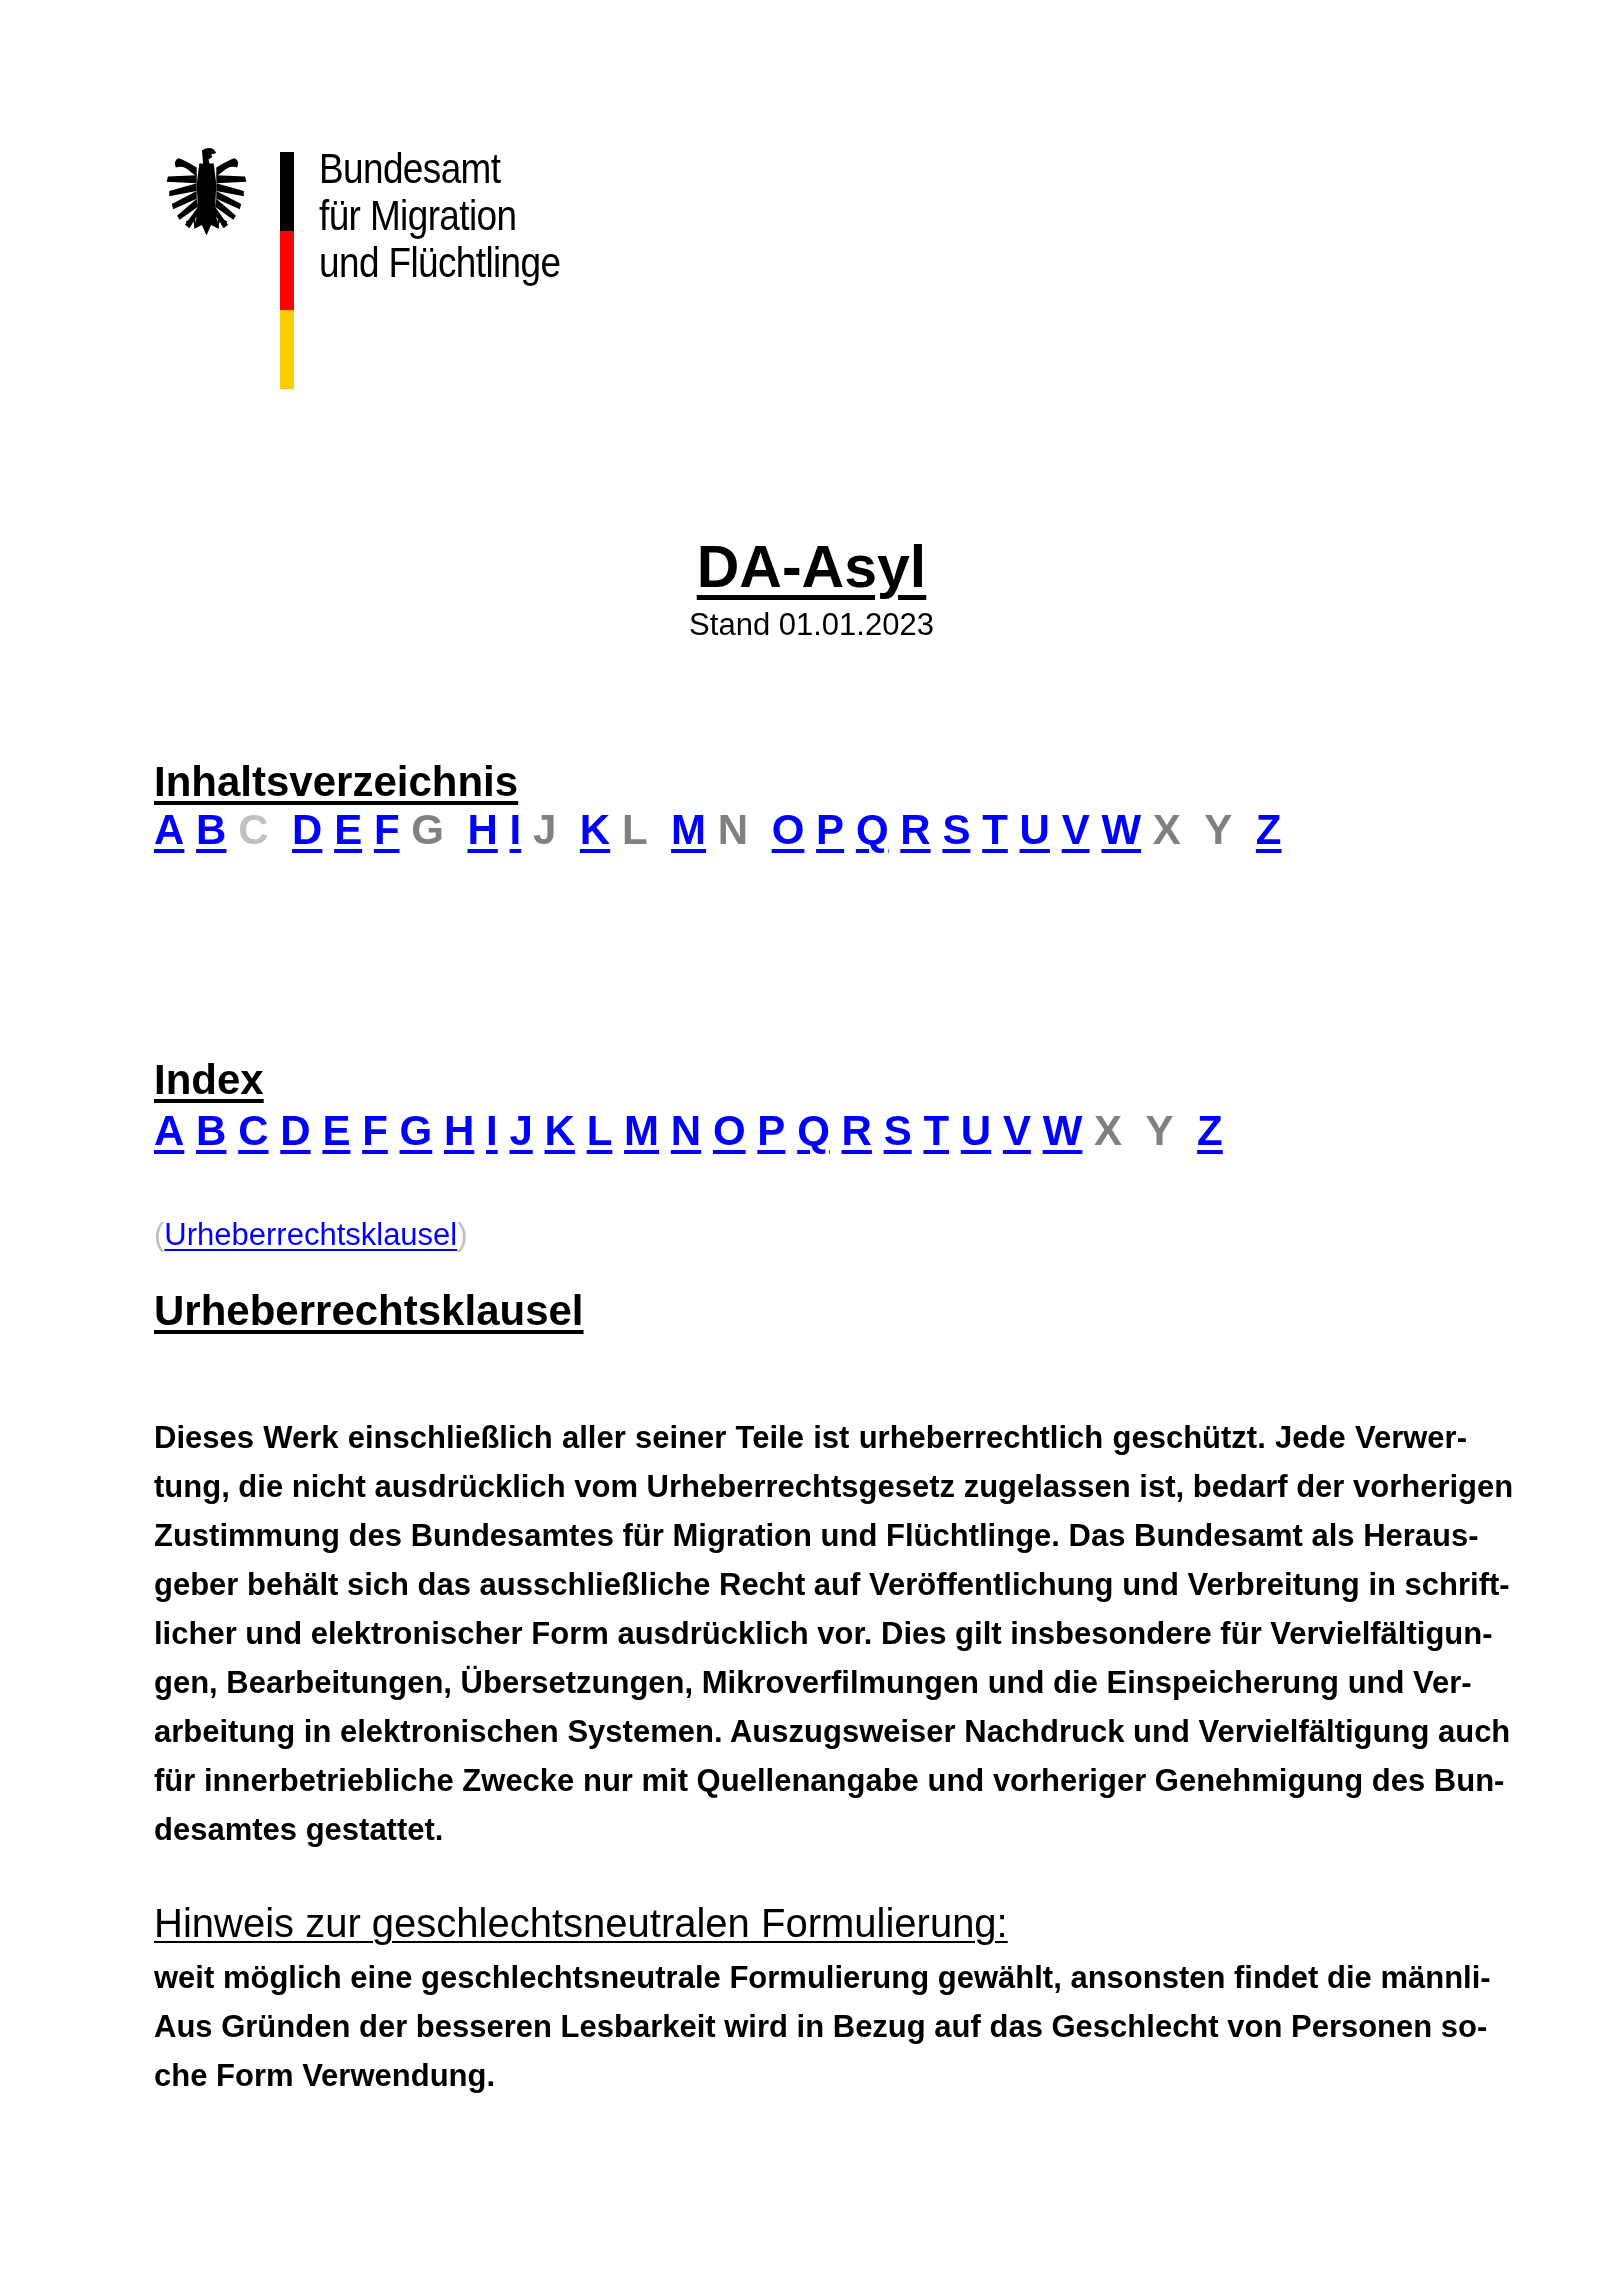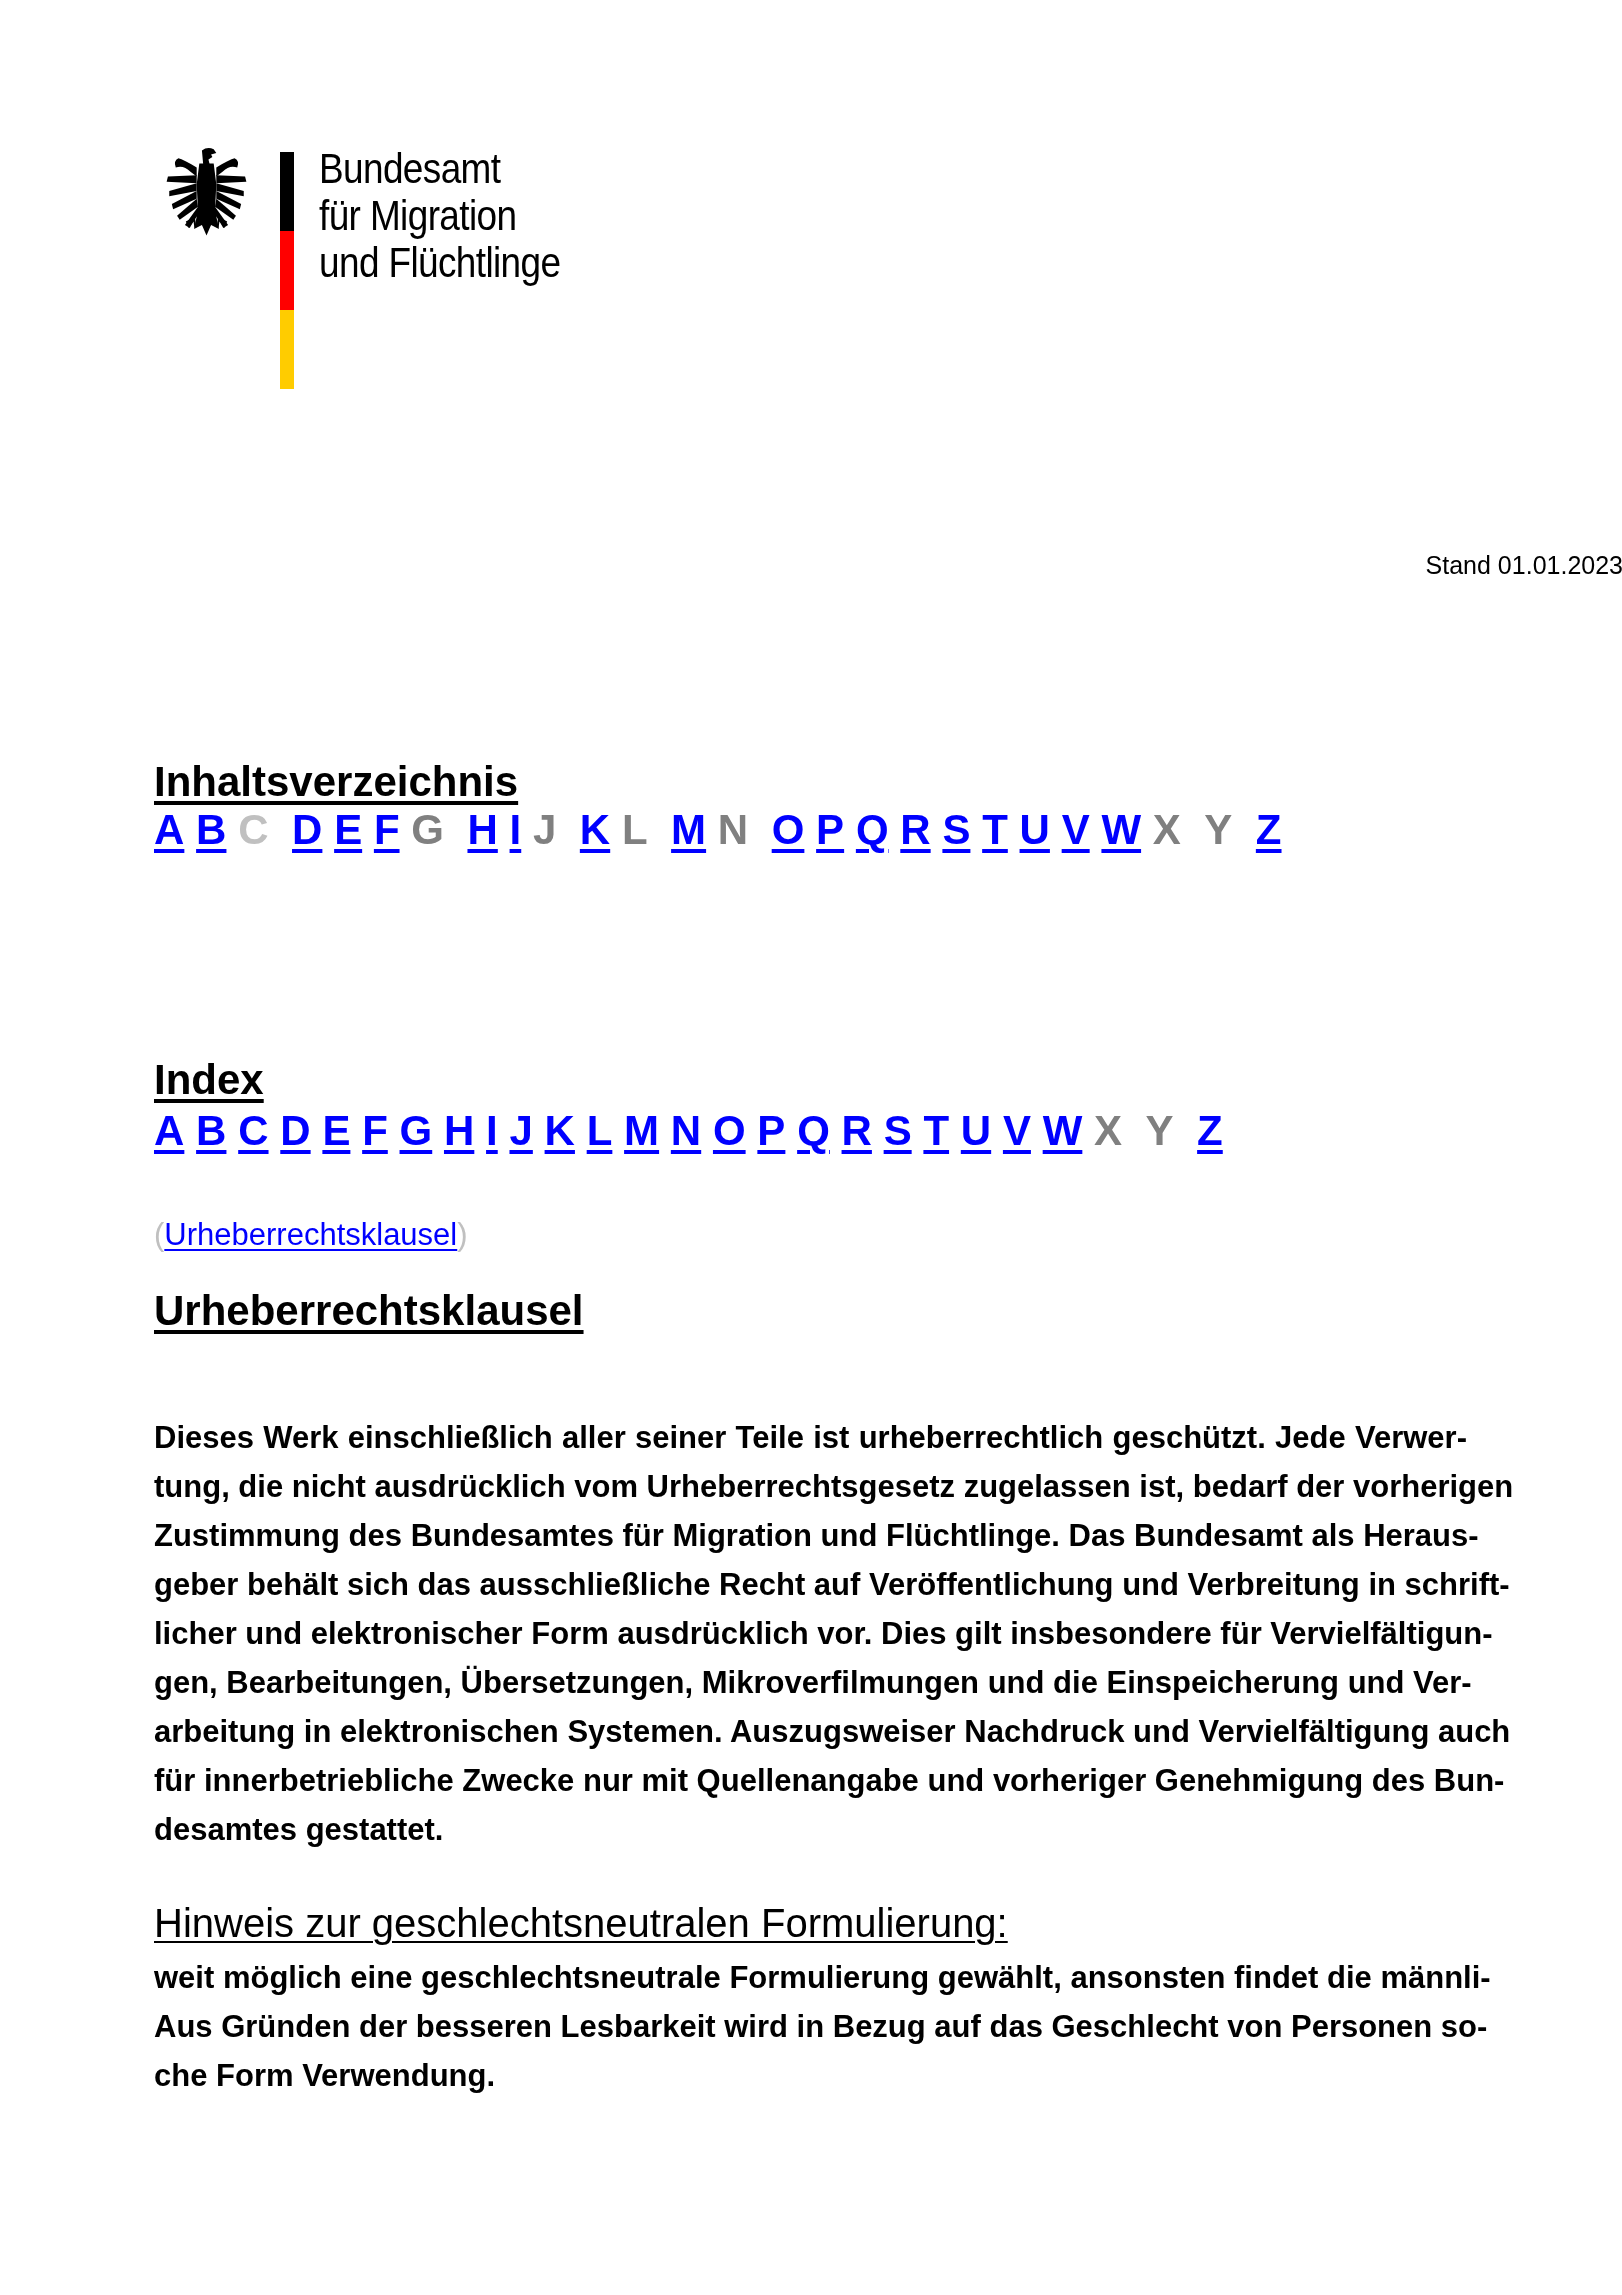--- a/index.html
+++ b/index.html
@@ -11,21 +11,21 @@
   #logo-eagle { left: 164px; top: 145px; width: 85px; height: 92px; }
   #logo-stripe { left: 280px; top: 152px; width: 14.4px; height: 236px; }
   #logo-stripe div { width: 100%; height: 79px; }
   #logo-text { left: 319px; top: 145px; font-size: 42px; line-height: 47px; letter-spacing: -0.7px;
                transform: scaleX(0.88); transform-origin: left top; }
 
   
   #title { left: 0; width: 1623px; top: 535px; text-align: center; }
   #title-main { font-weight: bold; font-size: 59px; text-decoration: underline;
                 text-decoration-thickness: 5.2px; text-underline-offset: 7.9px; line-height: 65px; }
-  #title-sub { font-size: 25px; line-height: 39px; margin-top: 11px; text-align: right; }
+  #title-sub { font-size: 31px; line-height: 39px; margin-top: 5px; }
 
   .heading { font-weight: bold; font-size: 42px; line-height: 47px; text-decoration: underline;
              text-decoration-thickness: 3.9px; text-underline-offset: 5.2px; white-space: nowrap; }
   .alpha { font-weight: bold; font-size: 42px; line-height: 47px; white-space: nowrap; }
   .alpha span { display: inline-block; margin-right: 0.28em; }
   .alpha a { color: #0000ff; text-decoration: underline; text-decoration-thickness: 3.9px; text-underline-offset: 5.2px; }
   .alpha .dis-light { color: #c0c0c0; }
   .alpha .dis-dark { color: #808080; }
 
   #toc-heading { left: 154px; top: 758px; }
@@ -83,20 +83,21 @@
   <div style="background:#ff0000"></div>
   <div style="background:#ffcc00"></div>
 </div>
 <div class="abs" id="logo-text">
   <div>Bundesamt</div>
   <div>für Migration</div>
   <div>und Flüchtlinge</div>
 </div>
 
 <div class="abs" id="title">
+  <div><span id="title-main">DA-Asyl</span></div>
   <div id="title-sub">Stand 01.01.2023</div>
 </div>
 
 <div class="abs heading" id="toc-heading">Inhaltsverzeichnis</div>
 <div class="abs alpha" id="toc-letters"><span><a href="#">A</a></span><span><a href="#">B</a></span><span><span class="dis-light">C</span></span><span><a href="#">D</a></span><span><a href="#">E</a></span><span><a href="#">F</a></span><span><span class="dis-dark">G</span></span><span><a href="#">H</a></span><span><a href="#">I</a></span><span><span class="dis-dark">J</span></span><span><a href="#">K</a></span><span><span class="dis-dark">L</span></span><span><a href="#">M</a></span><span><span class="dis-dark">N</span></span><span><a href="#">O</a></span><span><a href="#">P</a></span><span><a href="#">Q</a></span><span><a href="#">R</a></span><span><a href="#">S</a></span><span><a href="#">T</a></span><span><a href="#">U</a></span><span><a href="#">V</a></span><span><a href="#">W</a></span><span><span class="dis-dark">X</span></span><span><span class="dis-dark">Y</span></span><span><a href="#">Z</a></span></div>
 
 <div class="abs heading" id="index-heading">Index</div>
 <div class="abs alpha" id="index-letters"><span><a href="#">A</a></span><span><a href="#">B</a></span><span><a href="#">C</a></span><span><a href="#">D</a></span><span><a href="#">E</a></span><span><a href="#">F</a></span><span><a href="#">G</a></span><span><a href="#">H</a></span><span><a href="#">I</a></span><span><a href="#">J</a></span><span><a href="#">K</a></span><span><a href="#">L</a></span><span><a href="#">M</a></span><span><a href="#">N</a></span><span><a href="#">O</a></span><span><a href="#">P</a></span><span><a href="#">Q</a></span><span><a href="#">R</a></span><span><a href="#">S</a></span><span><a href="#">T</a></span><span><a href="#">U</a></span><span><a href="#">V</a></span><span><a href="#">W</a></span><span><span class="dis-dark">X</span></span><span><span class="dis-dark">Y</span></span><span><a href="#">Z</a></span></div>
 
 <div class="abs" id="manual">

